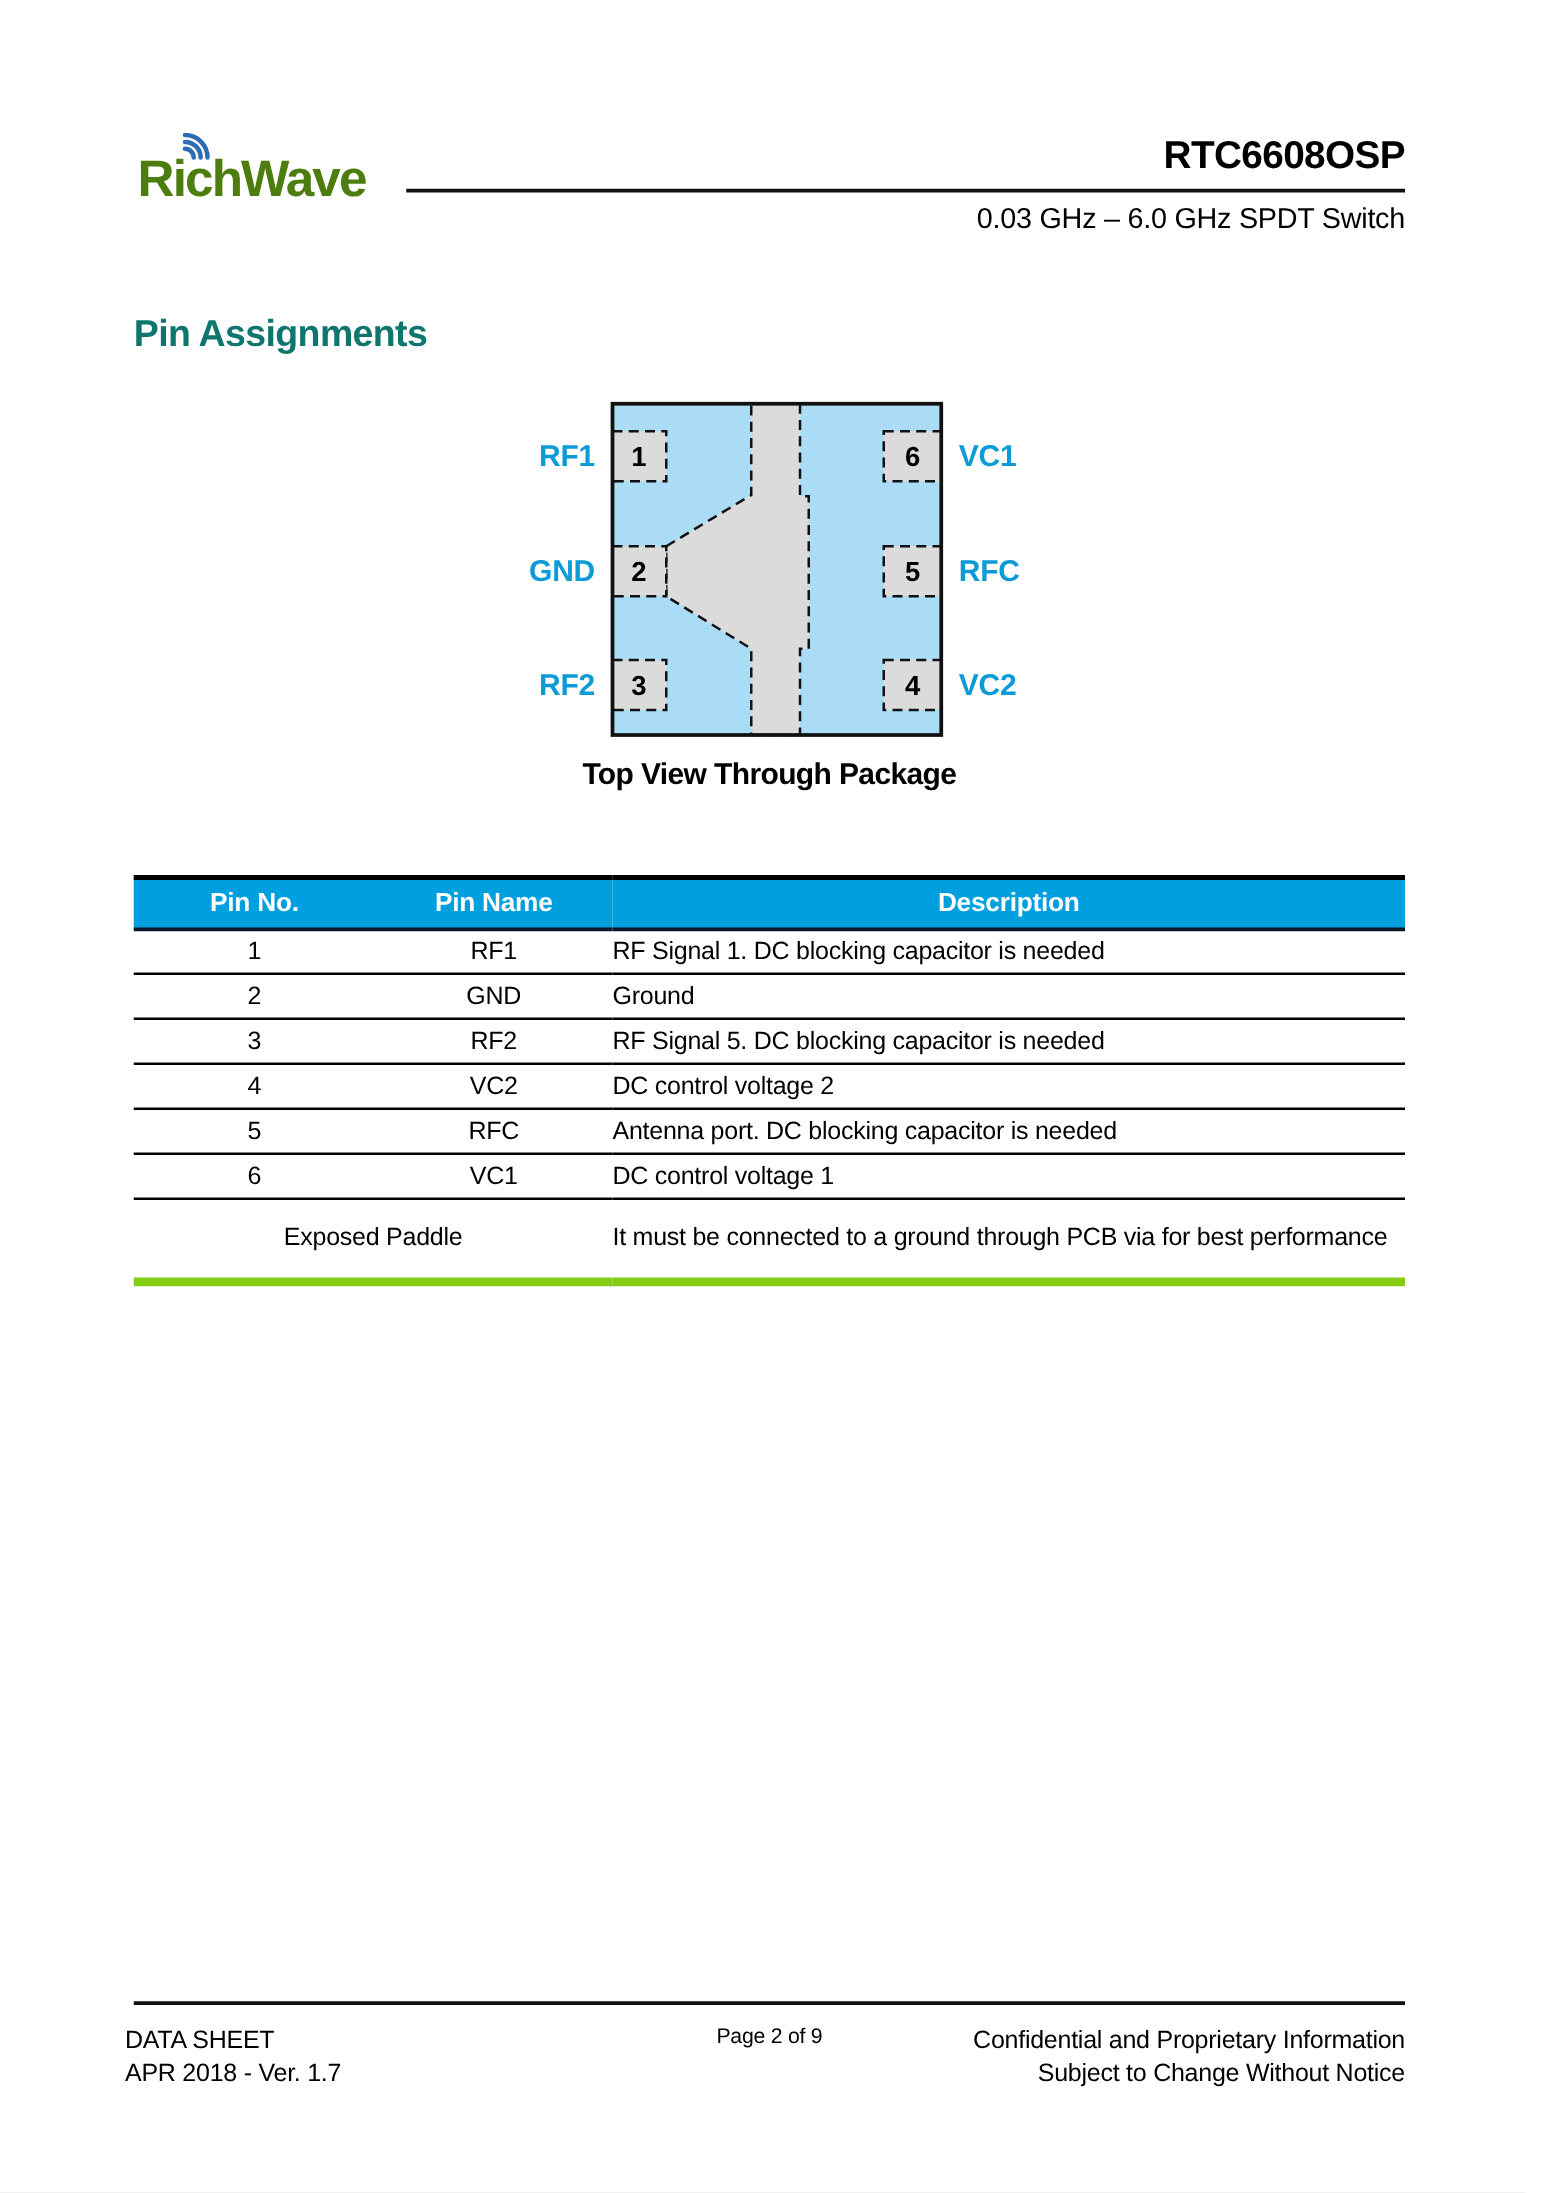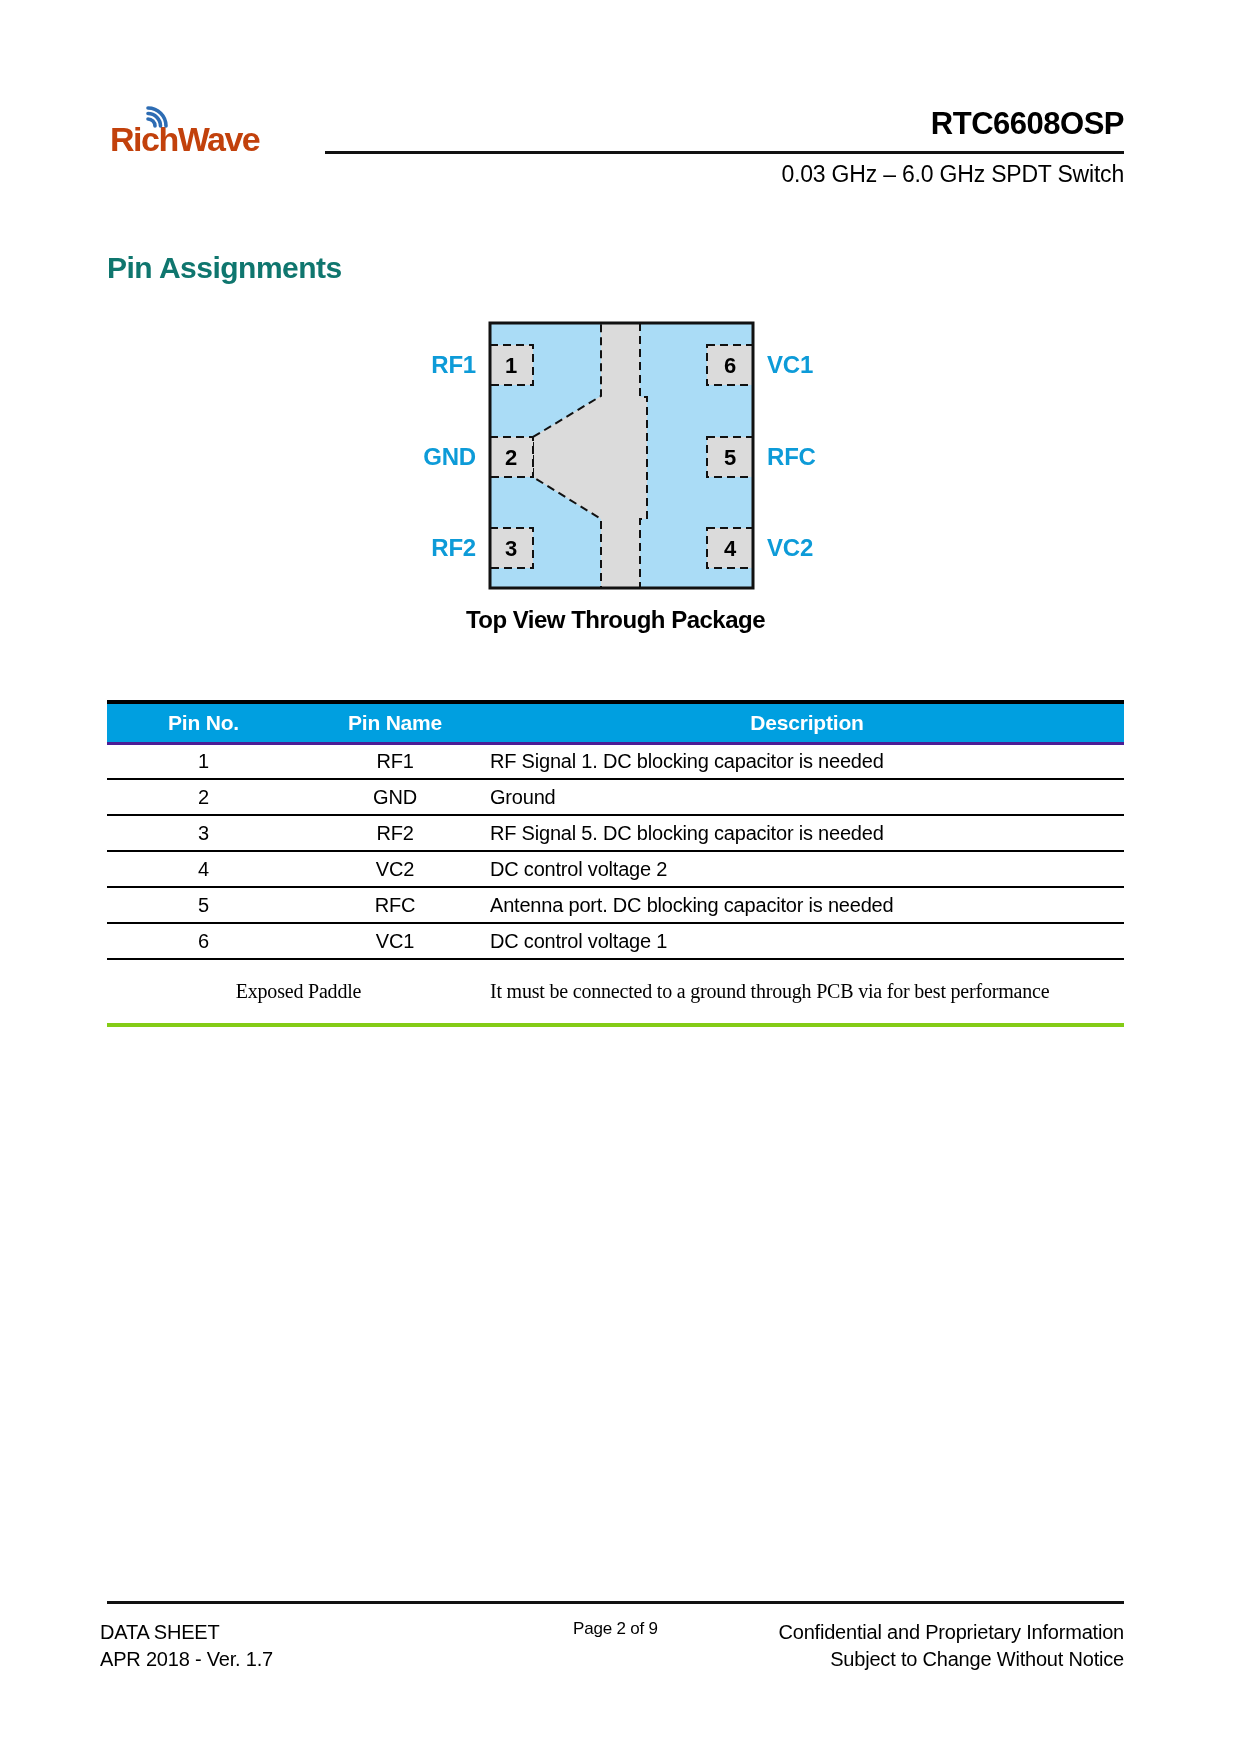--- a/index.html
+++ b/index.html
@@ -3,41 +3,41 @@
 <meta charset="utf-8">
 <style>
   html,body{margin:0;padding:0;background:#e8e8e8;}
   .page{
     position:relative;width:1240px;height:1754px;background:#ffffff;
     margin:0 auto;font-family:"Liberation Sans",sans-serif;color:#000;
     letter-spacing:-0.2px;overflow:hidden;
   }
   
   .logo{position:absolute;left:110px;top:120px;}
-  .logo-text{font-size:34px;font-weight:bold;color:#c2410c;letter-spacing:-1.5px;}
+  .logo-text{font-size:41px;font-weight:bold;color:#4d7c0f;letter-spacing:-1.5px;}
   .logo-waves{position:absolute;left:28px;top:-22px;}
   .product-title{position:absolute;right:116px;top:106px;font-size:31px;font-weight:bold;letter-spacing:-0.5px;}
   .header-rule{position:absolute;left:325px;top:151px;width:799px;height:3px;background:#111;}
   .subtitle{position:absolute;right:116px;top:161px;font-size:23px;}
   
   .section-title{position:absolute;left:107px;top:251px;font-size:30px;font-weight:bold;color:#0f766e;letter-spacing:-0.5px;}
   
   .diagram{position:absolute;left:370px;top:310px;}
   .diagram text{font-family:"Liberation Sans",sans-serif;}
   .pin-num{font-size:22px;font-weight:bold;fill:#000;}
   .pin-label{font-size:24px;font-weight:bold;fill:#0d9bd8;}
   .caption{position:absolute;left:107px;top:606px;width:1017px;text-align:center;font-size:24px;font-weight:bold;letter-spacing:-0.5px;}
   
   .pin-table{position:absolute;left:107px;top:700px;width:1017px;border-collapse:collapse;table-layout:fixed;}
   .pin-table th,.pin-table td{padding:0;font-weight:normal;}
   .pin-table thead tr{background:#009fe0;height:41px;}
   .pin-table thead th{color:#fff;font-weight:bold;font-size:21px;text-align:center;
-    border-top:4px solid #000;border-bottom:3px solid #4c1d95;}
+    border-top:4px solid #000;border-bottom:3px solid #0f172a;}
   .pin-table tbody tr{height:36px;border-bottom:2px solid #000;}
-  .pin-table tbody tr.last{height:66px;border-bottom:4px solid #84cc16;font-family:Liberation Serif, serif;}
+  .pin-table tbody tr.last{height:66px;border-bottom:7px solid #84cc16;}
   .pin-table td{font-size:20px;}
   .col-no{width:193px;}
   .col-name{width:190px;}
   .td-center{text-align:center;}
   .td-desc{text-align:left;padding-left:58px;padding-right:10px;line-height:25px;}
   
   .footer-rule{position:absolute;left:107px;top:1601px;width:1017px;height:3px;background:#111;}
   .footer-left{position:absolute;left:100px;top:1619px;font-size:20px;line-height:27px;}
   .footer-center{position:absolute;left:107px;top:1619px;width:1017px;text-align:center;font-size:17px;}
   .footer-right{position:absolute;right:116px;top:1619px;font-size:20px;line-height:27px;text-align:right;margin-left:14px;}

